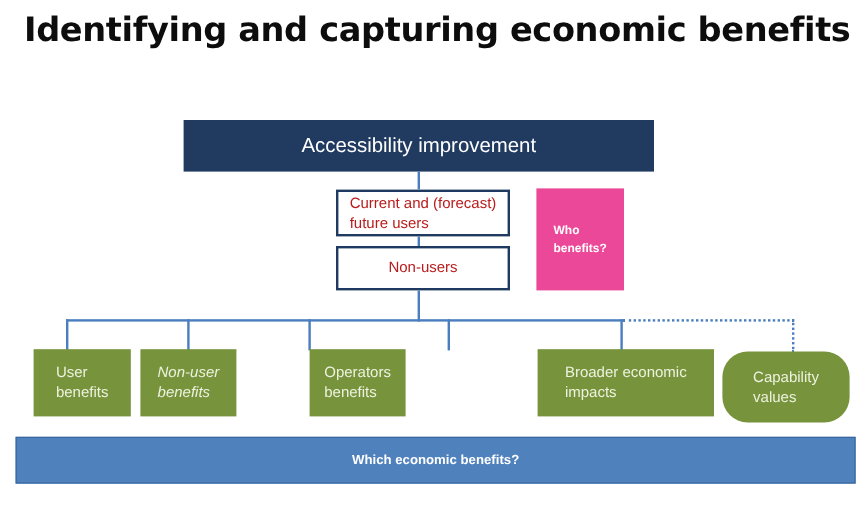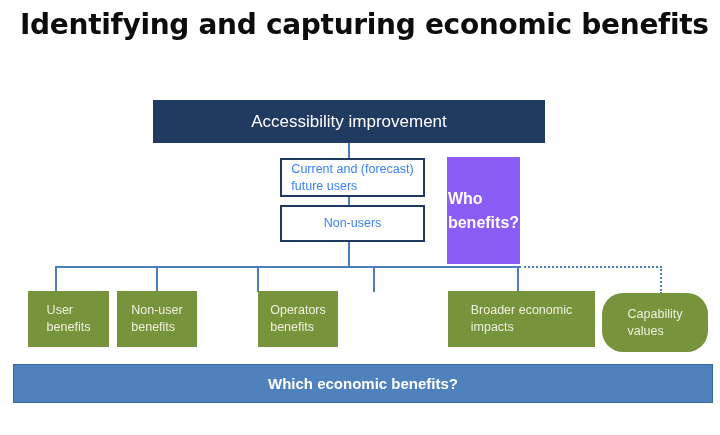--- a/index.html
+++ b/index.html
@@ -21,44 +21,44 @@
     display:flex;align-items:center;justify-content:center;
     text-align:left;white-space:pre-line;
   }
   .root-box{
     left:153px;top:100px;width:392px;height:43px;
     background:#203a60;color:#ffffff;font-size:17px;
   }
   .user-box{
     left:280px;width:145px;
     background:#ffffff;border:2px solid #1f3a60;
-    color:#3b82f6;font-size:12.5px;line-height:1.35;
+    color:#b91c1c;font-size:12.5px;line-height:1.35;
   }
   .user-box.current{top:158px;height:39px;}
   .user-box.nonusers{top:205px;height:37px;}
   .who-box{
-    left:447px;top:157px;width:73px;height:107px;
-    background:#8b5cf6;color:#ffffff;
-    font-size:16px;font-weight:bold;line-height:1.5;
+    left:447px;top:157px;width:73px;height:85px;
+    background:#ec4899;color:#ffffff;
+    font-size:10px;font-weight:bold;line-height:1.5;
   }
   .benefit{
     top:291px;height:56px;
     background:#77933c;color:#edf2de;
     font-size:12.5px;line-height:1.35;
   }
   .benefit.b1{left:28px;width:81px;}
-  .benefit.b2{left:117px;width:80px;}
+  .benefit.b2{left:117px;width:80px;font-style:italic;}
   .benefit.b3{left:218px;width:80px;margin-left:40px;}
   .benefit.b4{left:320px;width:110px;}
   .benefit.b5{left:448px;width:147px;}
   .benefit.b6{left:602px;width:106px;top:293px;height:59px;border-radius:21px;}
   .footer-bar{
     left:13px;top:364px;width:700px;height:39px;
     background:#4f81bd;border:1px solid #39669f;
-    color:#ffffff;font-size:15px;font-weight:bold;
+    color:#ffffff;font-size:11px;font-weight:bold;
   }
   
   .line{position:absolute;background:#4a7ebe;}
   .vline{width:2px;}
   .hline{height:2px;}
   .dot-h{
     position:absolute;height:0;border-top:2px dotted #4a7ebe;background:none;
   }
   .dot-v{
     position:absolute;width:0;border-left:2px dotted #4a7ebe;background:none;

